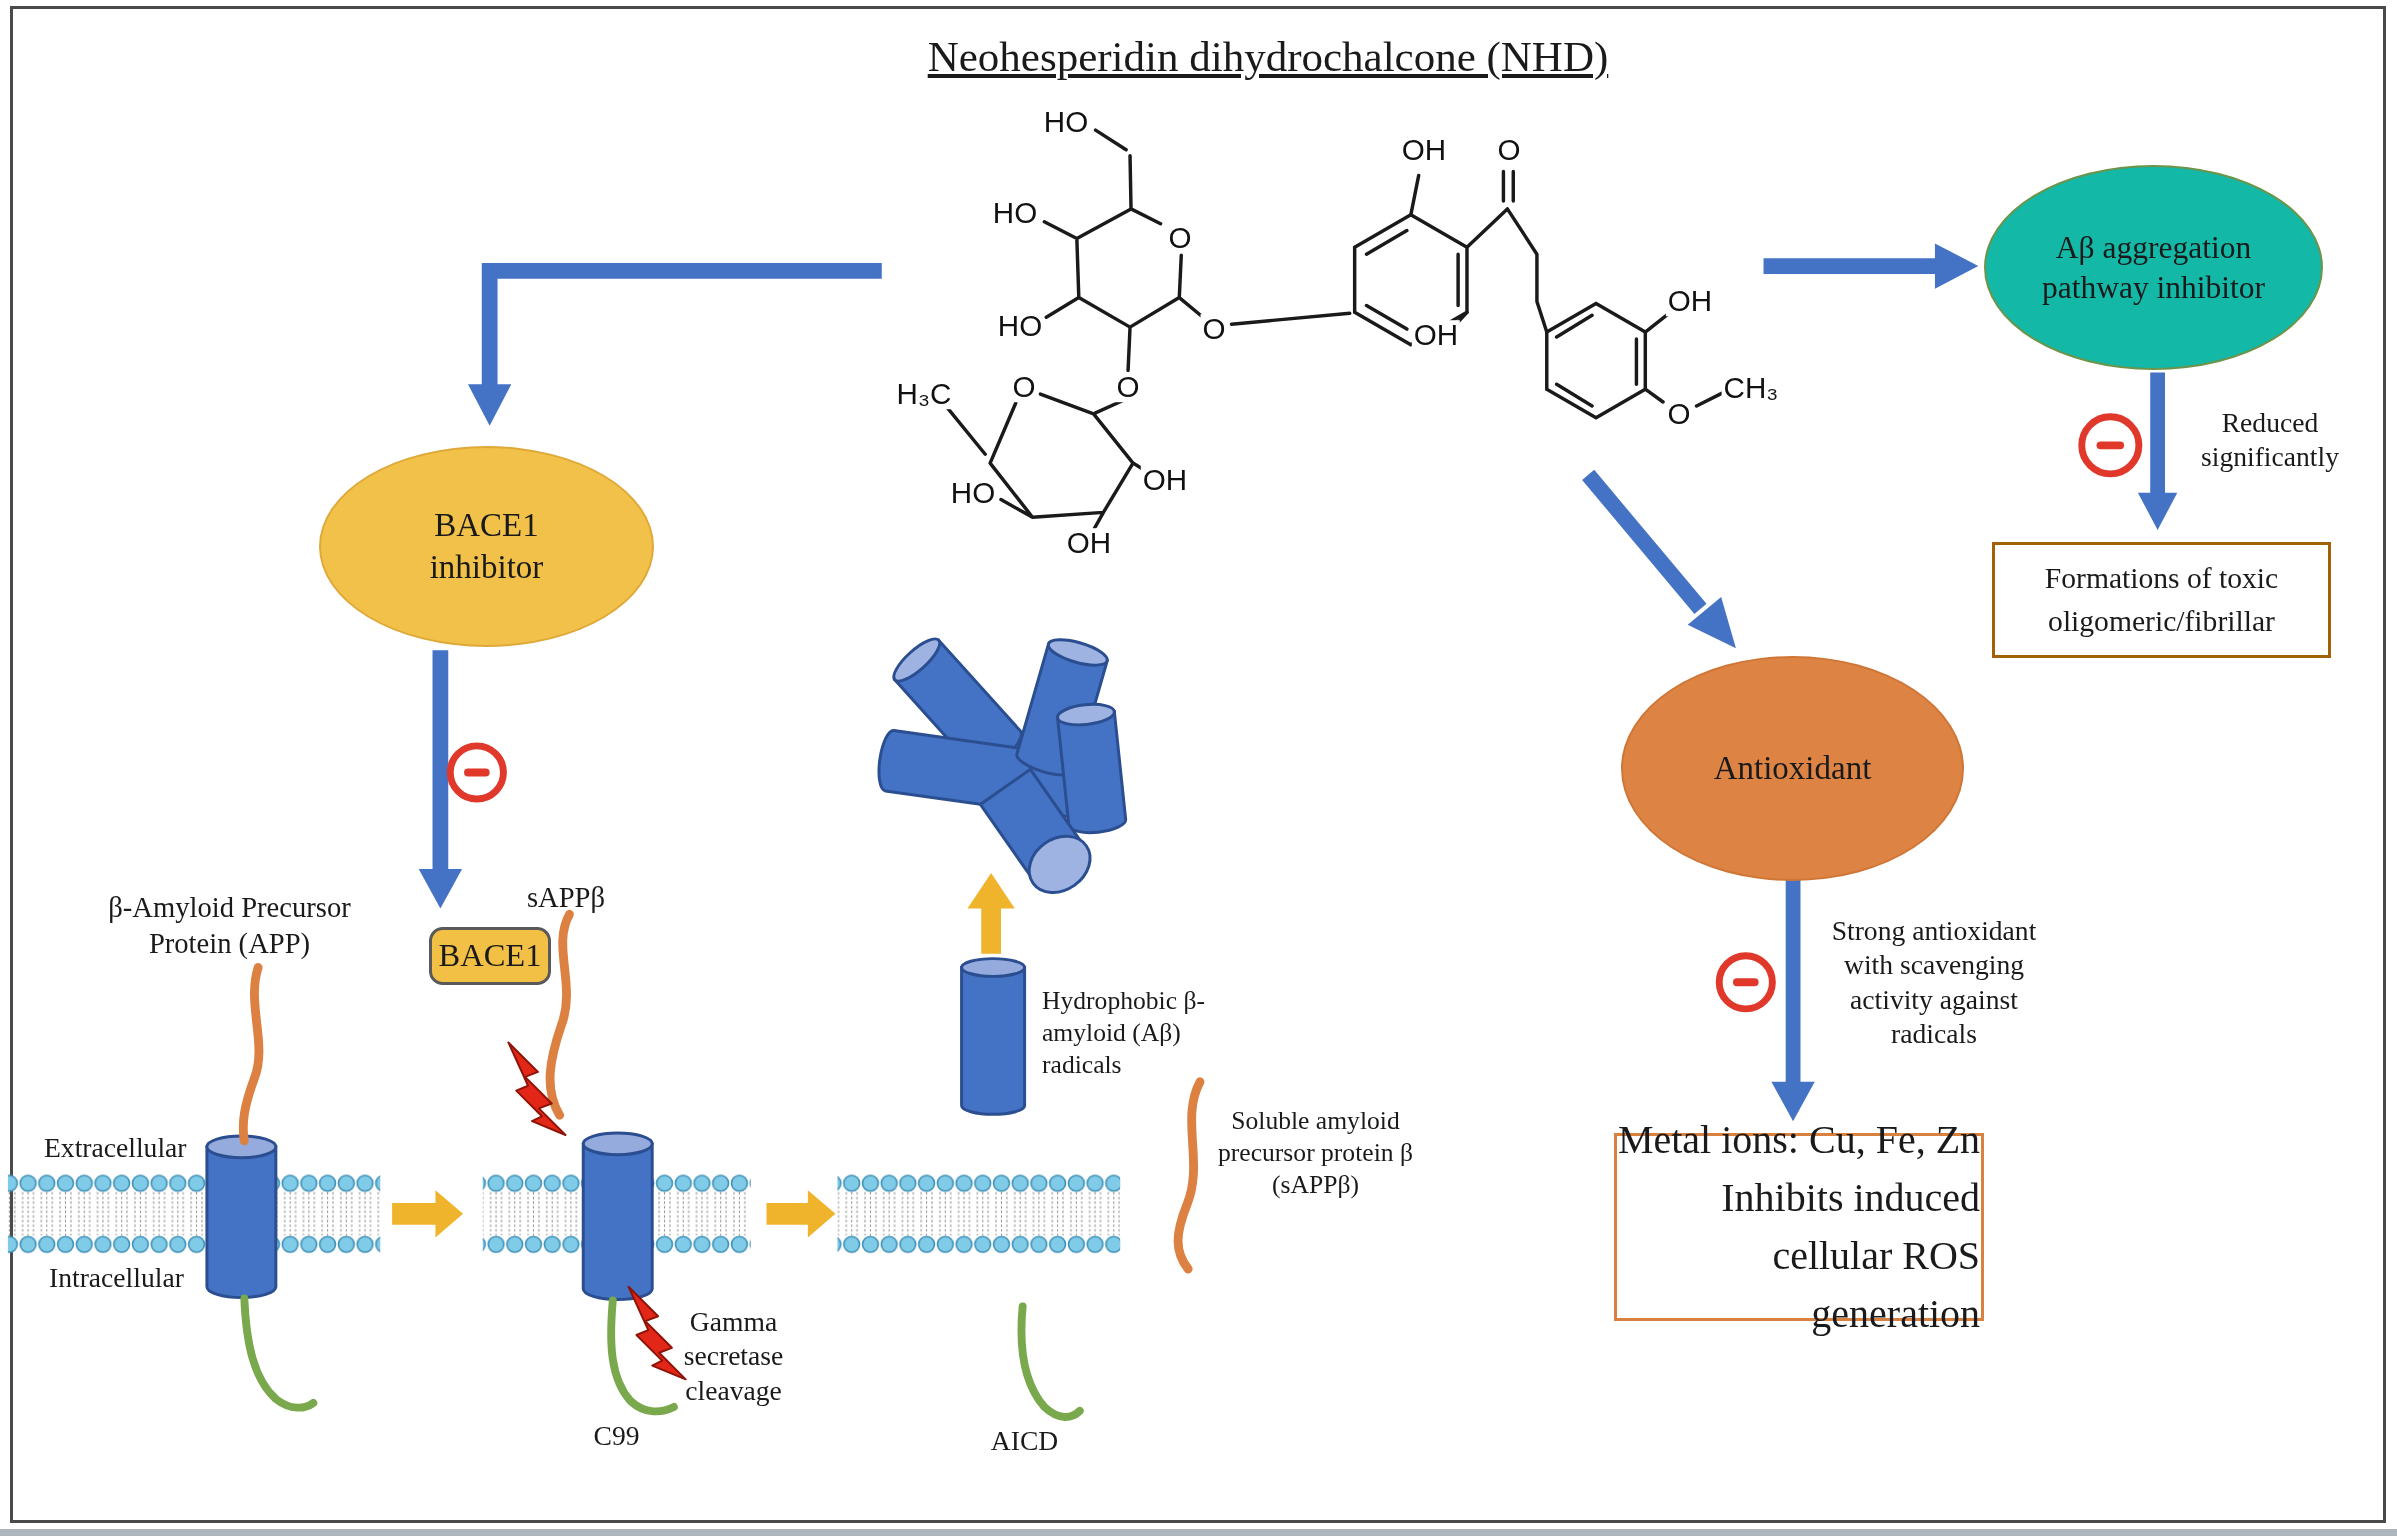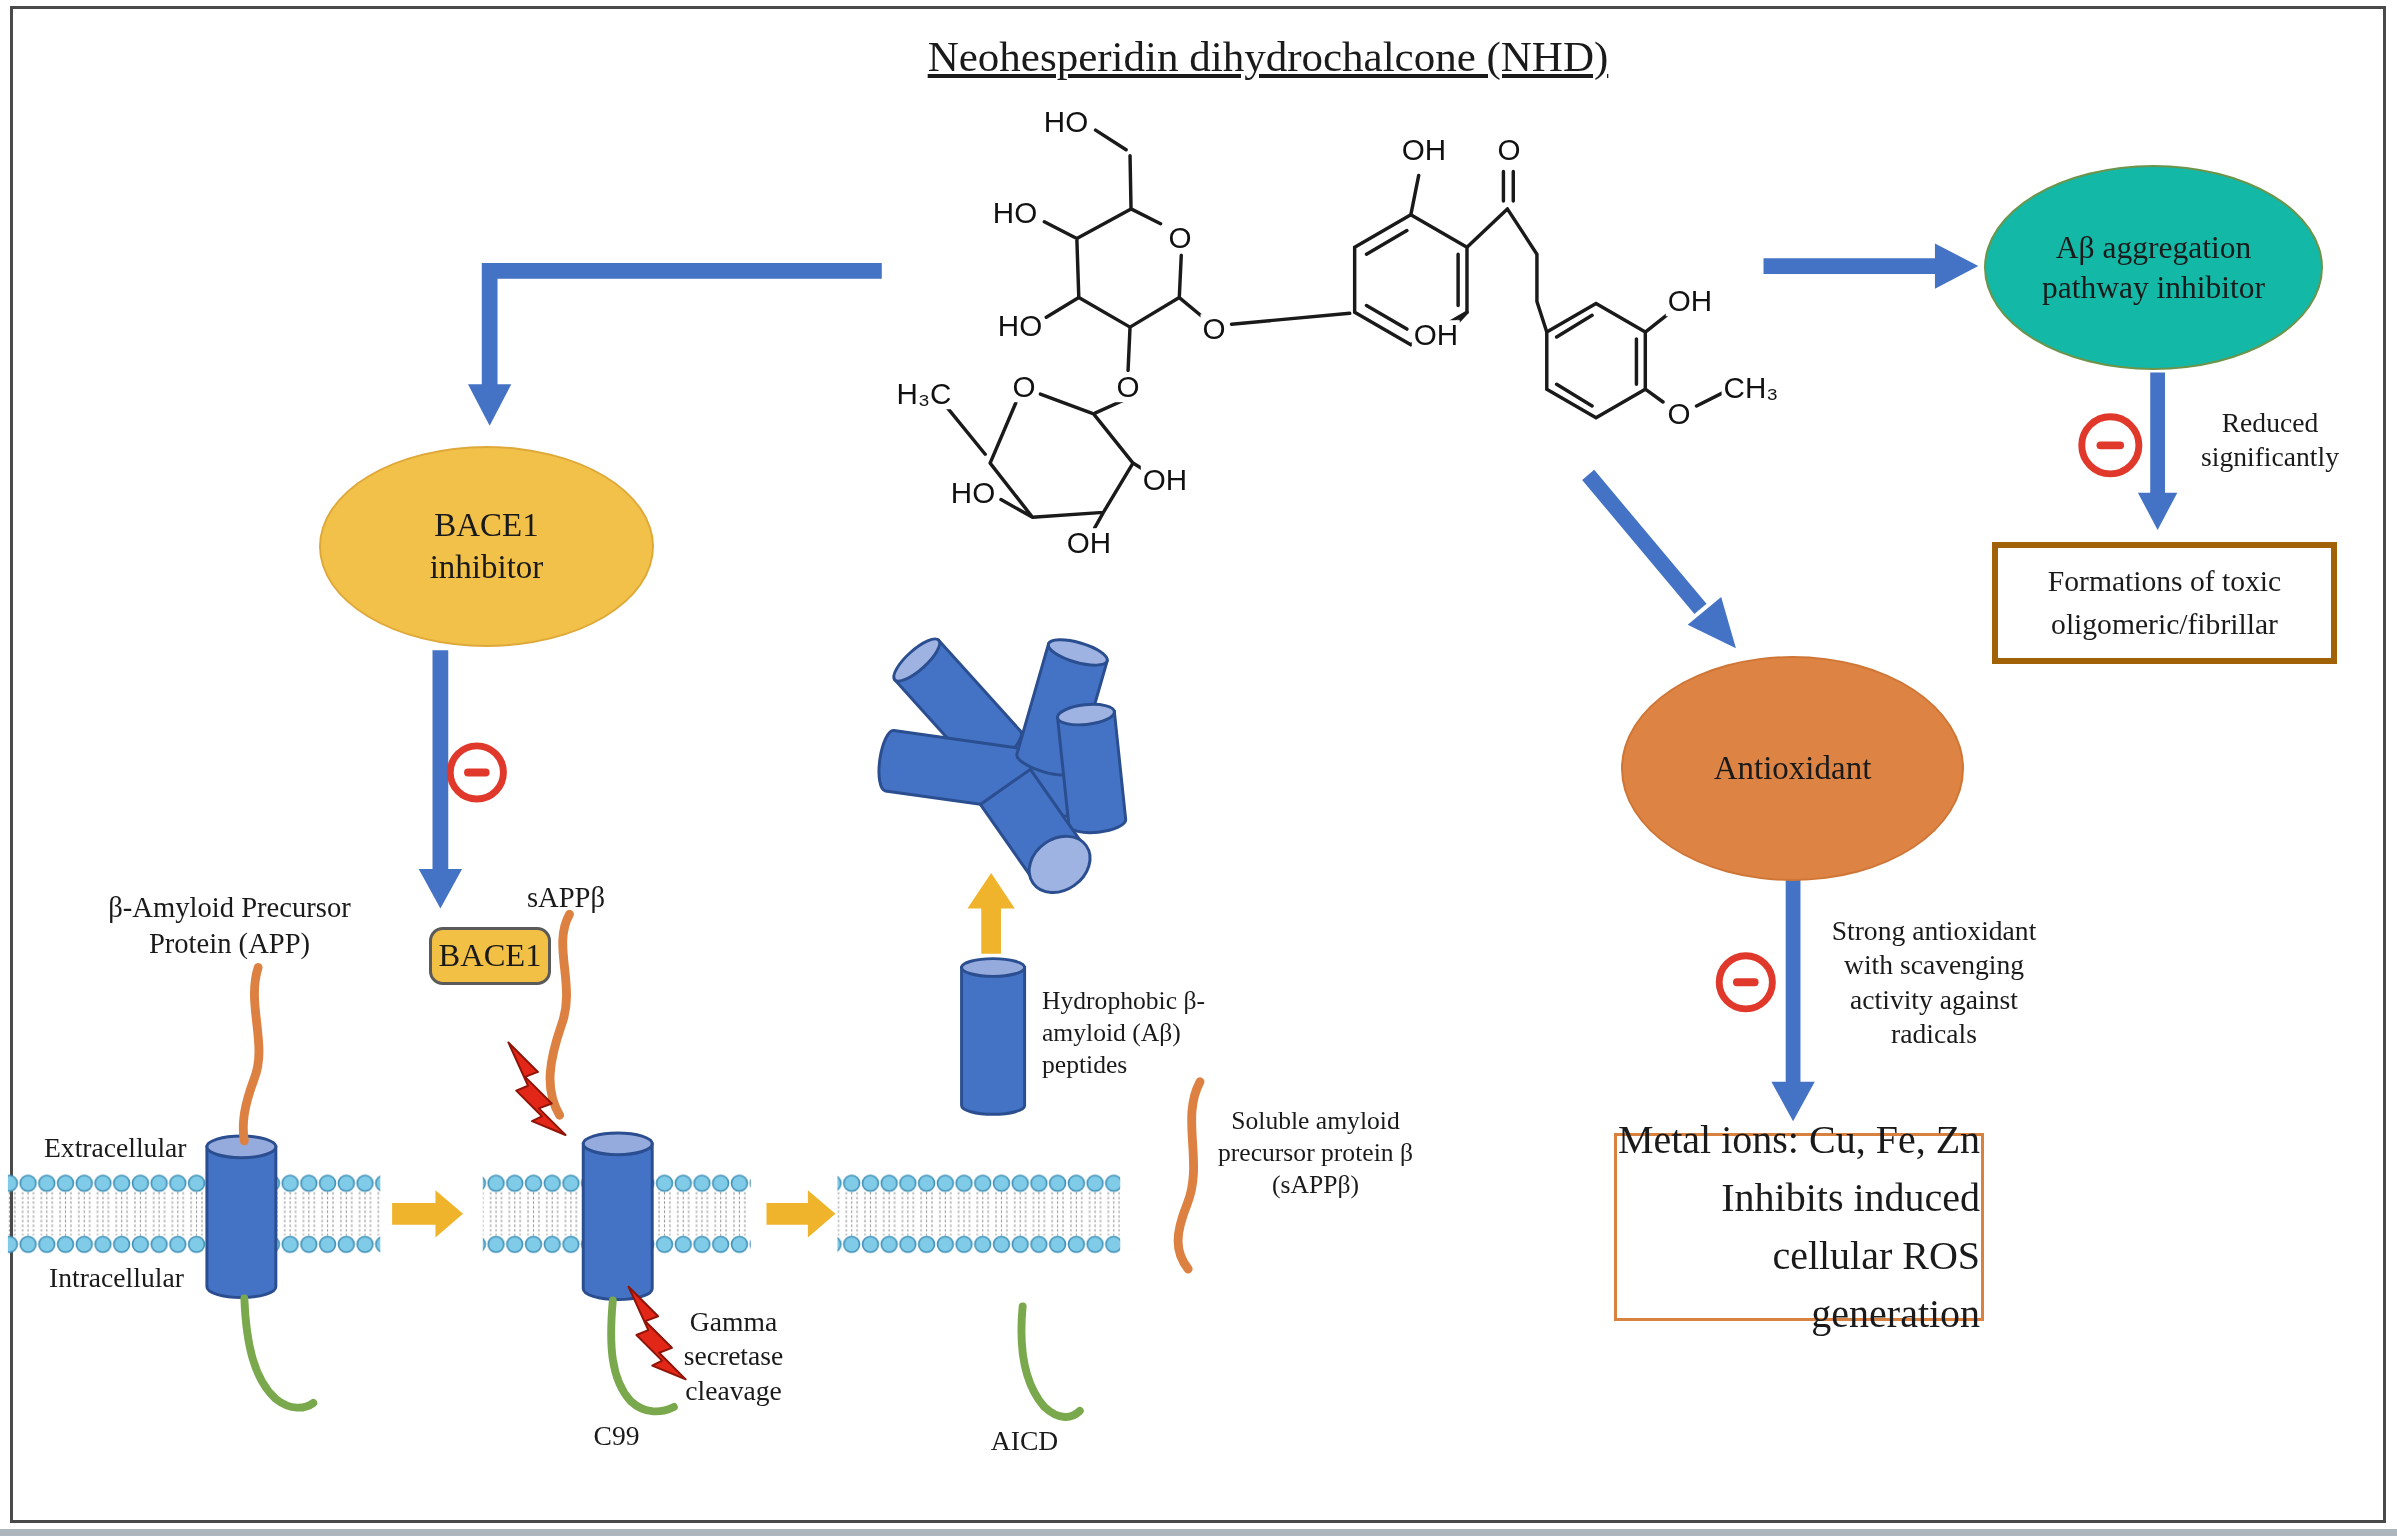--- a/index.html
+++ b/index.html
@@ -11,21 +11,21 @@
   .txt{position:absolute;white-space:pre-line;text-align:center;line-height:1.25;}
   .left{text-align:left;}
   .underline{text-decoration:underline;}
   .ellipse{position:absolute;border-radius:50%;display:flex;align-items:center;justify-content:center;
            text-align:center;white-space:pre-line;line-height:1.25;}
   .box{position:absolute;display:flex;align-items:center;justify-content:center;text-align:center;
        white-space:pre-line;background:#fff;line-height:1.45;}
   #ellipse-bace1{left:319px;top:446px;width:331px;height:197px;background:#f2c14a;border:2px solid #dfa93a;font-size:33px;}
   #ellipse-abeta{left:1984px;top:165px;width:335px;height:201px;background:#14b8a6;border:2px solid #6c944a;font-size:31.5px;}
   #ellipse-antiox{left:1621px;top:656px;width:339px;height:221px;background:#dd8445;border:2px solid #cf7636;font-size:33px;}
-  #box-formations{left:1992px;top:542px;width:333px;height:110px;border:6px solid #a16207;font-size:29.6px;}
+  #box-formations{left:1992px;top:542px;width:333px;height:110px;border:3px solid #a16207;font-size:29.6px;}
   #box-metal{left:1614px;top:1133px;width:364px;height:182px;border:3px solid #d9813f;font-size:40px;text-align:right;}
   #box-bace1{left:429px;top:927px;width:116px;height:52px;border:3.9px solid #5a5a5a;border-radius:13.8px;
              background:#f2c045;font-size:32.5px;}
   #title{left:874px;top:29.6px;width:788px;font-size:43px;}
   #lbl-app{left:62px;top:890px;width:335px;font-size:28.6px;}
   #lbl-sappb{left:512px;top:880px;width:108px;font-size:28.6px;}
   #lbl-proteolysis{left:371px;top:993px;width:236px;font-size:28.6px;}
   #lbl-extracellular{left:44px;top:1131px;width:217px;font-size:27.6px;text-align:left;}
   #lbl-intracellular{left:49px;top:1261px;width:217px;font-size:27.6px;text-align:left;}
   #lbl-gamma{left:640px;top:1305px;width:187px;font-size:27.6px;}
@@ -195,21 +195,21 @@
   <div id="box-bace1" class="box">BACE1</div>
 
   <div id="lbl-reduced" class="txt">Reduced
 significantly</div>
   <div id="lbl-strong" class="txt">Strong antioxidant
 with scavenging
 activity against
 radicals</div>
   <div id="lbl-hydrophobic" class="txt left">Hydrophobic β-
 amyloid (Aβ)
-peptides</div>
+radicals</div>
   <div id="lbl-soluble" class="txt">Soluble amyloid
 precursor protein β
 (sAPPβ)</div>
   <div id="lbl-gamma" class="txt">Gamma
 secretase
 cleavage</div>
   <div id="lbl-app" class="txt">β-Amyloid Precursor
 Protein (APP)</div>
 
   <div id="lbl-sappb" class="txt">sAPPβ</div>

